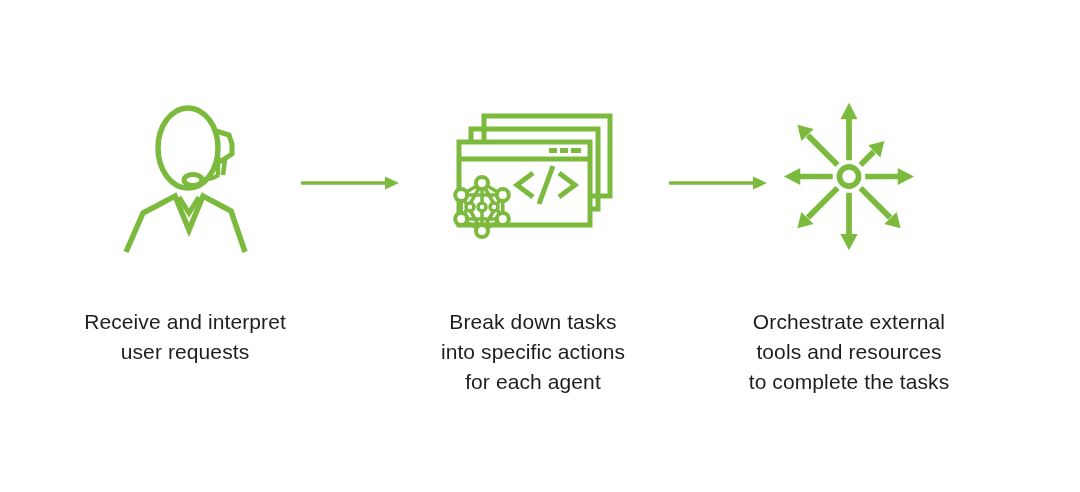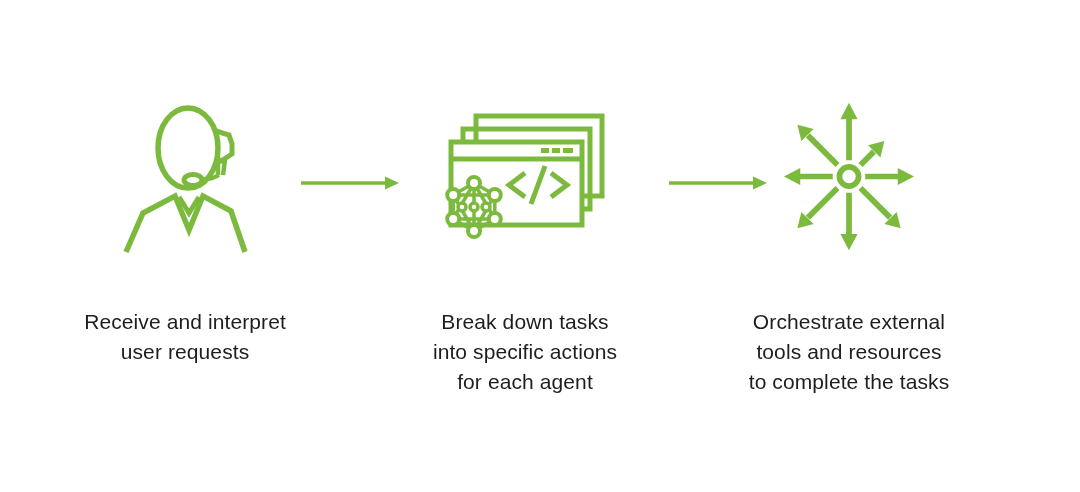--- a/index.html
+++ b/index.html
@@ -15,21 +15,21 @@
     overflow: hidden;
     text-decoration: underline;
   }
   .step {
     position: absolute;
     top: 45px;
     width: 320px;
     text-align: center;
   }
   .step-1 { left: 25px; }
-  .step-2 { left: 365px; }
+  .step-2 { left: 373px; }
   .step-3 { left: 689px; }
   .icon-wrap {
     height: 262px;
     display: flex;
     align-items: center;
     justify-content: center;
     color: var(--accent, #7cba3e);
   }
   .caption {
     font-size: 21px;

